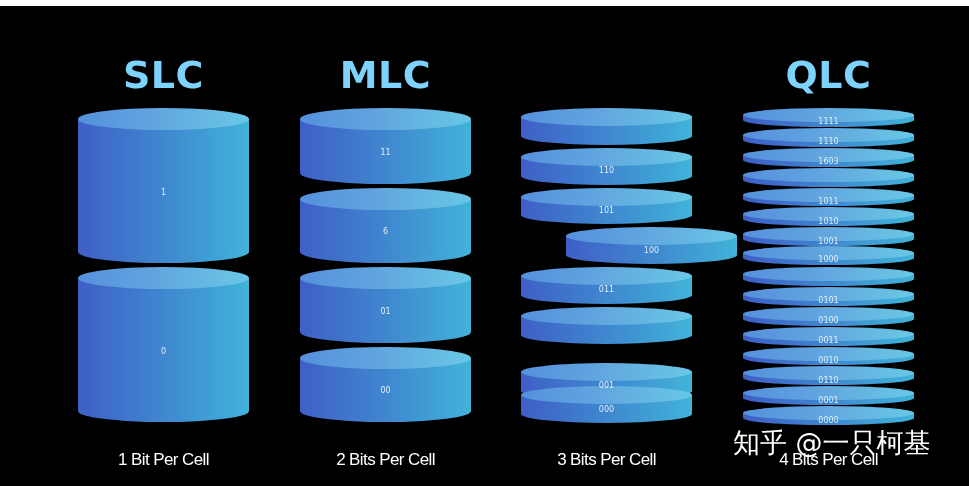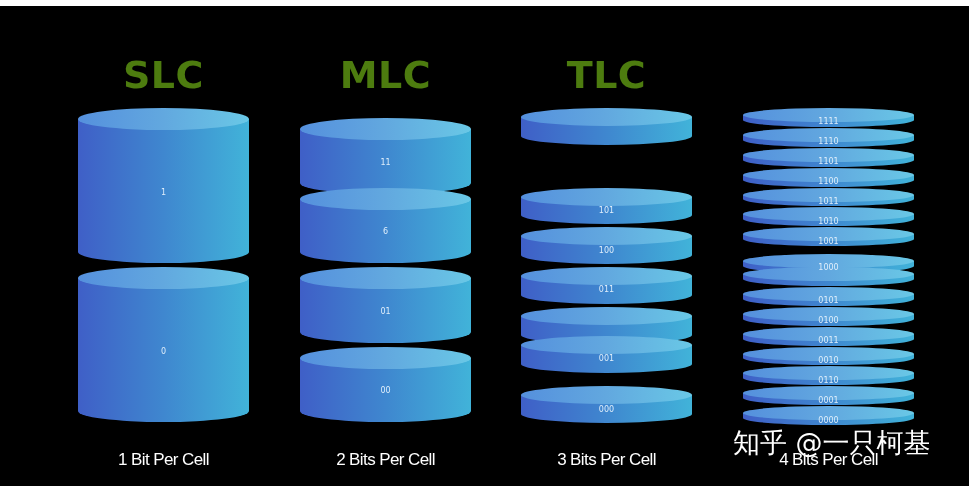--- a/index.html
+++ b/index.html
@@ -4,21 +4,21 @@
 <style>
   html, body { margin: 0; padding: 0; }
   body {
     width: 969px; height: 486px; background: #000; position: relative; overflow: hidden;
     font-family: "DejaVu Sans", sans-serif;
   }
   .topband { position: absolute; left: 0; top: 0; width: 969px; height: 6px; background: #fff; }
   .col { position: absolute; top: 0; width: 171px; height: 486px; }
   .title {
     position: absolute; left: -40px; width: 251px; top: 52px; text-align: center;
-    color: #4d7c0f; font-weight: bold; font-size: 38px; line-height: 46px; letter-spacing: 0.5px;
+    color: #7dd3fc; font-weight: bold; font-size: 38px; line-height: 46px; letter-spacing: 0.5px;
   }
   .caption {
     position: absolute; left: -40px; width: 251px; top: 449px; text-align: center;
     color: #fff; font-family: "Liberation Sans", sans-serif; font-size: 17px; line-height: 22px;
     letter-spacing: -0.6px;
   }
   .stack { position: absolute; left: 0; top: 108px; width: 171px; height: 320px; }
   .cyl { position: absolute; left: 0; width: 171px; }
   .cyl .body {
     position: absolute; left: 0; width: 171px;
@@ -61,21 +61,21 @@
         <div class="top" style="top:0;height:22px"></div>
         <div class="label" style="top:78.5px;line-height:12px">0</div>
       </div>
     </div>
   <div class="caption">1 Bit Per Cell</div>
 </div>
 
 <div class="col" style="left:300px">
   <div class="title">MLC</div>
   <div class="stack">
-      <div class="cyl" style="top: 10px; height: 82px;">
+      <div class="cyl" style="top: 0px; height: 82px;">
         <div class="bottom" style="top:53.5px;height:22px"></div>
         <div class="body" style="top:11px;height:53.5px"></div>
         <div class="top" style="top:0;height:22px"></div>
         <div class="label" style="top:38.75px;line-height:12px">11</div>
       </div>
       <div class="cyl" style="top: 79.5px; height: 75.5px;">
         <div class="bottom" style="top:53.5px;height:22px"></div>
         <div class="body" style="top:11px;height:53.5px"></div>
         <div class="top" style="top:0;height:22px"></div>
         <div class="label" style="top:38.75px;line-height:12px">6</div>
@@ -90,111 +90,116 @@
         <div class="bottom" style="top:53.5px;height:22px"></div>
         <div class="body" style="top:11px;height:53.5px"></div>
         <div class="top" style="top:0;height:22px"></div>
         <div class="label" style="top:38.75px;line-height:12px">00</div>
       </div>
     </div>
   <div class="caption">2 Bits Per Cell</div>
 </div>
 
 <div class="col" style="left:521px">
-  <div class="title">TLC</div>
   <div class="stack">
       <div class="cyl" style="top: 0px; height: 36.75px;">
         <div class="bottom" style="top:18.75px;height:18px"></div>
         <div class="body" style="top:9px;height:18.75px"></div>
         <div class="top" style="top:0;height:18px"></div>
       </div>
+      <div class="cyl" style="top: 39.75px; height: 36.75px;">
+        <div class="bottom" style="top:18.75px;height:18px"></div>
+        <div class="body" style="top:9px;height:18.75px"></div>
+        <div class="top" style="top:0;height:18px"></div>
+        <div class="label" style="top:17.375px;line-height:12px">110</div>
+      </div>
       <div class="cyl" style="top: 79.5px; height: 36.75px;">
         <div class="bottom" style="top:18.75px;height:18px"></div>
         <div class="body" style="top:9px;height:18.75px"></div>
         <div class="top" style="top:0;height:18px"></div>
         <div class="label" style="top:17.375px;line-height:12px">101</div>
       </div>
-      <div class="cyl" style="top: 119.25px; height: 36.75px;">
+      <div class="cyl" style="top: 119.25px; height: 36.75px; margin-left: 45px;">
         <div class="bottom" style="top:18.75px;height:18px"></div>
         <div class="body" style="top:9px;height:18.75px"></div>
         <div class="top" style="top:0;height:18px"></div>
         <div class="label" style="top:17.375px;line-height:12px">100</div>
       </div>
       <div class="cyl" style="top: 159px; height: 36.75px;">
         <div class="bottom" style="top:18.75px;height:18px"></div>
         <div class="body" style="top:9px;height:18.75px"></div>
         <div class="top" style="top:0;height:18px"></div>
         <div class="label" style="top:17.375px;line-height:12px">011</div>
       </div>
       <div class="cyl" style="top: 198.75px; height: 36.75px;">
         <div class="bottom" style="top:18.75px;height:18px"></div>
         <div class="body" style="top:9px;height:18.75px"></div>
         <div class="top" style="top:0;height:18px"></div>
       </div>
-      <div class="cyl" style="top: 228px; height: 36.75px; padding-left: 24px;">
+      <div class="cyl" style="top: 255px; height: 36.75px; padding-left: 24px;">
         <div class="bottom" style="top:18.75px;height:18px"></div>
         <div class="body" style="top:9px;height:18.75px"></div>
         <div class="top" style="top:0;height:18px"></div>
         <div class="label" style="top:17.375px;line-height:12px">001</div>
       </div>
       <div class="cyl" style="top: 278.25px; height: 36.75px;">
         <div class="bottom" style="top:18.75px;height:18px"></div>
         <div class="body" style="top:9px;height:18.75px"></div>
         <div class="top" style="top:0;height:18px"></div>
         <div class="label" style="top:17.375px;line-height:12px">000</div>
       </div>
     </div>
   <div class="caption">3 Bits Per Cell</div>
 </div>
 
 <div class="col" style="left:743px">
+  <div class="title">QLC</div>
   <div class="stack">
       <div class="cyl" style="top: 0px; height: 18.875px; text-decoration: underline;">
         <div class="bottom" style="top:4.875px;height:14px"></div>
         <div class="body" style="top:7px;height:4.875px"></div>
         <div class="top" style="top:0;height:14px"></div>
         <div class="label" style="top:8.4375px;line-height:12px">1111</div>
       </div>
       <div class="cyl" style="top: 19.875px; height: 18.875px;">
         <div class="bottom" style="top:4.875px;height:14px"></div>
         <div class="body" style="top:7px;height:4.875px"></div>
         <div class="top" style="top:0;height:14px"></div>
         <div class="label" style="top:8.4375px;line-height:12px">1110</div>
       </div>
       <div class="cyl" style="top: 39.75px; height: 18.875px;">
         <div class="bottom" style="top:4.875px;height:14px"></div>
         <div class="body" style="top:7px;height:4.875px"></div>
         <div class="top" style="top:0;height:14px"></div>
-        <div class="label" style="top:8.4375px;line-height:12px">1101</div>
+        <div class="label" style="top:8.4375px;line-height:12px">1603</div>
       </div>
       <div class="cyl" style="top: 59.625px; height: 18.875px;">
         <div class="bottom" style="top:4.875px;height:14px"></div>
         <div class="body" style="top:7px;height:4.875px"></div>
         <div class="top" style="top:0;height:14px"></div>
-        <div class="label" style="top:8.4375px;line-height:12px">1100</div>
       </div>
       <div class="cyl" style="top: 79.5px; height: 18.875px;">
         <div class="bottom" style="top:4.875px;height:14px"></div>
         <div class="body" style="top:7px;height:4.875px"></div>
         <div class="top" style="top:0;height:14px"></div>
         <div class="label" style="top:8.4375px;line-height:12px">1011</div>
       </div>
       <div class="cyl" style="top: 99.375px; height: 18.875px;">
         <div class="bottom" style="top:4.875px;height:14px"></div>
         <div class="body" style="top:7px;height:4.875px"></div>
         <div class="top" style="top:0;height:14px"></div>
         <div class="label" style="top:8.4375px;line-height:12px">1010</div>
       </div>
       <div class="cyl" style="top: 119.25px; height: 18.875px;">
         <div class="bottom" style="top:4.875px;height:14px"></div>
         <div class="body" style="top:7px;height:4.875px"></div>
         <div class="top" style="top:0;height:14px"></div>
         <div class="label" style="top:8.4375px;line-height:12px">1001</div>
       </div>
-      <div class="cyl" style="top: 146px; height: 35px;">
+      <div class="cyl" style="top: 138px; height: 35px;">
         <div class="bottom" style="top:4.875px;height:14px"></div>
         <div class="body" style="top:7px;height:4.875px"></div>
         <div class="top" style="top:0;height:14px"></div>
         <div class="label" style="top:8.4375px;line-height:12px">1000</div>
       </div>
       <div class="cyl" style="top: 159px; height: 18.875px;">
         <div class="bottom" style="top:4.875px;height:14px"></div>
         <div class="body" style="top:7px;height:4.875px"></div>
         <div class="top" style="top:0;height:14px"></div>
       </div>

